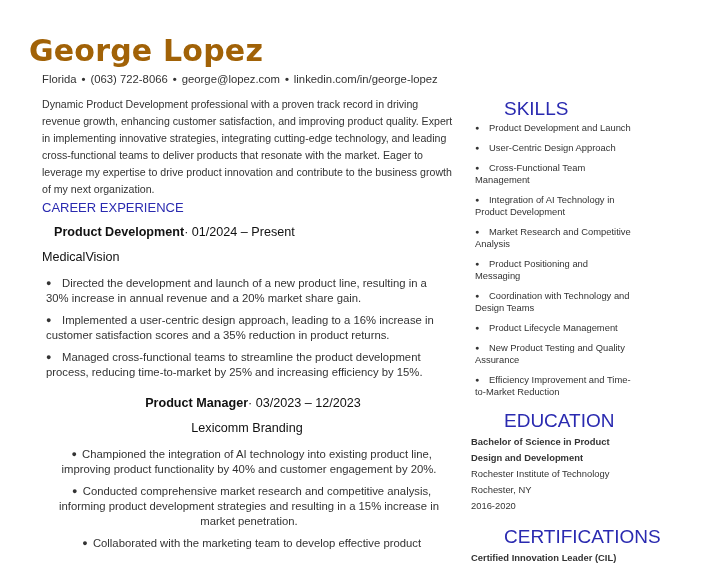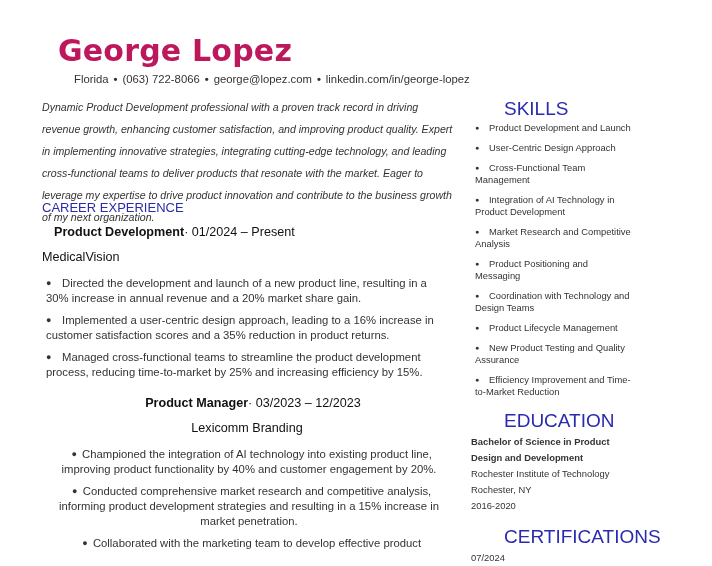--- a/index.html
+++ b/index.html
@@ -2,33 +2,32 @@
 <html><head>
   <meta charset="utf-8">
   <style>
     html, body { margin: 0; padding: 0; background: #ffffff; }
     body {
       width: 712px; height: 566px; overflow: hidden; position: relative;
       font-family: "Liberation Sans", "DejaVu Sans", sans-serif; color: #2b2b2b;
     }
     .page { position: absolute; left: 0; top: 0; width: 712px; height: 566px; }
     .name {
-      position: absolute; left: 58px; top: 33px;
-      font-size: 30px; font-weight: bold; color: #be185d; letter-spacing: 0.2px;
+      position: absolute; left: 29px; top: 33px;
+      font-size: 30px; font-weight: bold; color: #a16207; letter-spacing: 0.2px;
       font-family: "DejaVu Sans", sans-serif;
     }
     .contact {
       position: absolute; left: 42px; top: 73px; font-size: 11.3px; color: #333;
       white-space: nowrap;
-      margin-left: 32px;
     }
     .contact .sep { margin: 0 5px; font-weight: bold; }
     .summary {
       position: absolute; left: 42px; top: 96px; width: 415px;
-      font-size: 10.6px; line-height: 22px; color: #333; font-style: italic;
+      font-size: 10.6px; line-height: 17px; color: #333;
     }
     .left { position: absolute; left: 42px; top: 200px; width: 410px; }
     .section-heading {
       color: #2a2ab0; font-size: 13px; text-transform: uppercase; letter-spacing: 0;
       font-family: "Liberation Sans", sans-serif;
     }
     .job-title { font-size: 12.6px; color: #111; margin-top: 10px; padding-left: 12px; }
     .job-title b { font-weight: bold; }
     .company { font-size: 12.6px; font-weight: normal; color: #111; margin-top: 11px; }
     ul.bullets { list-style: none; margin: 12px 0 0 0; padding: 0 0 0 4px; }
@@ -105,18 +104,19 @@
         <div class="deg">Bachelor of Science in Product Design and Development</div>
         <div>Rochester Institute of Technology</div>
         <div>Rochester, NY</div>
         <div>2016-2020</div>
       </div>
     </div>
 
     <div class="side-section">
       <div class="section-heading">CERTIFICATIONS</div>
       <div class="edu-block">
+        <div class="deg">Certified Innovation Leader (CIL)</div>
         <div>07/2024</div>
         <div>Global Innovation Management Institute (GIMI)</div>
       </div>
     </div>
   </div>
 </div>
 
 </body></html>

